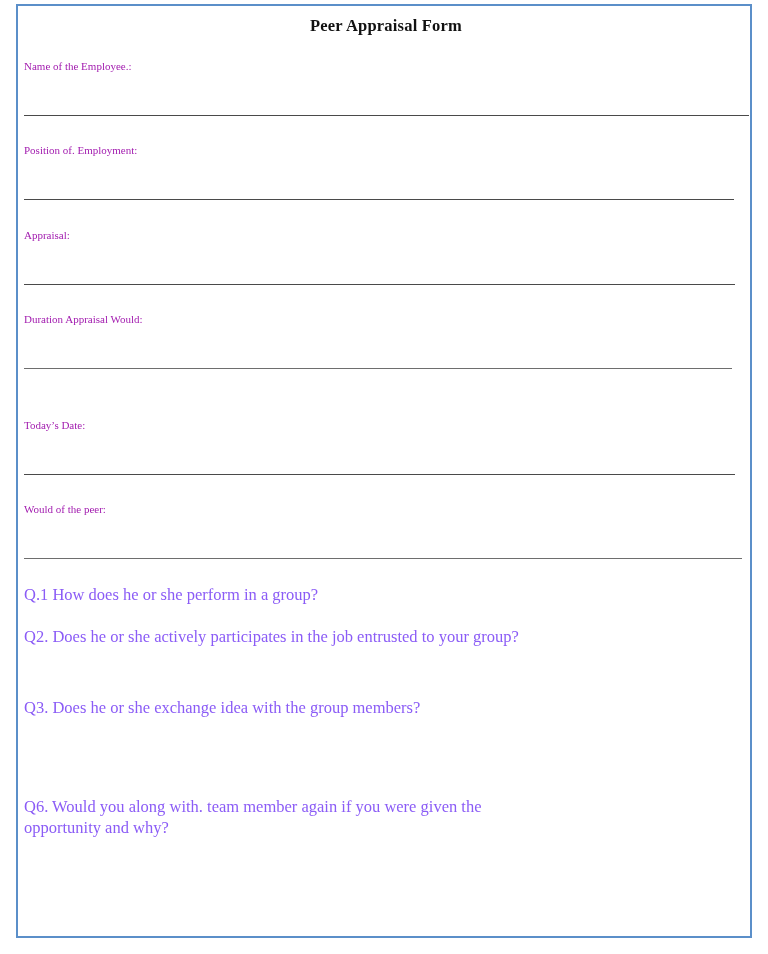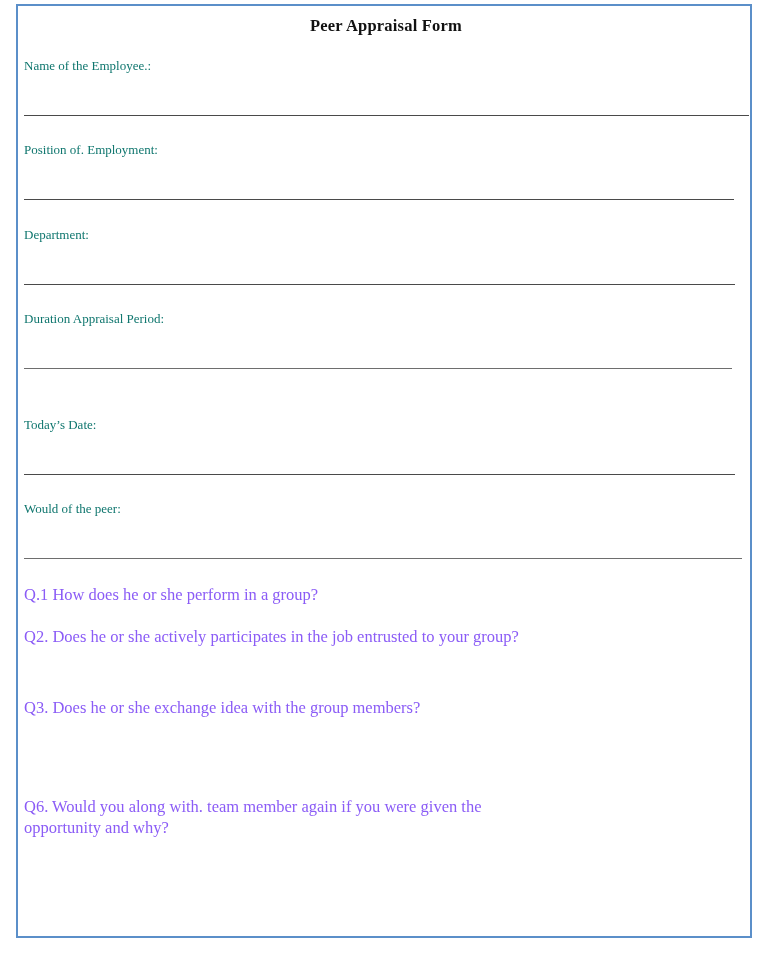--- a/index.html
+++ b/index.html
@@ -54,24 +54,24 @@
   
   .field {
     position: absolute;
     left: 0;
     width: 736px;
   }
   .field-label {
     position: absolute;
     left: 6px;
     top: 0;
-    font-size: 13px;
+    font-size: 11px;
     line-height: 20px;
     white-space: nowrap;
-    color: #0f766e;
+    color: #a21caf;
   }
   .field-rule {
     position: absolute;
     left: 6px;
     height: 0;
     border-top: 1.4px solid #4a4a4a;
   }
   .field-rule.light {
     border-top-color: #6e6e6e;
   }
@@ -101,26 +101,26 @@
       <div class="field-label">Name of the Employee.:</div>
       <div class="field-rule" style="top:59px; width:725px;"></div>
     </div>
 
     <div class="field" style="top:134px;">
       <div class="field-label">Position of. Employment:</div>
       <div class="field-rule" style="top:59px; width:710px;"></div>
     </div>
 
     <div class="field" style="top:219px;">
-      <div class="field-label">Department:</div>
+      <div class="field-label">Appraisal:</div>
       <div class="field-rule" style="top:59px; width:711px;"></div>
     </div>
 
     <div class="field" style="top:303px;">
-      <div class="field-label">Duration Appraisal Period:</div>
+      <div class="field-label">Duration Appraisal Would:</div>
       <div class="field-rule light" style="top:59px; width:708px;"></div>
     </div>
 
     <div class="field" style="top:409px;">
       <div class="field-label">Today’s Date:</div>
       <div class="field-rule" style="top:59px; width:711px;"></div>
     </div>
 
     <div class="field" style="top:493px;">
       <div class="field-label">Would of the peer:</div>

